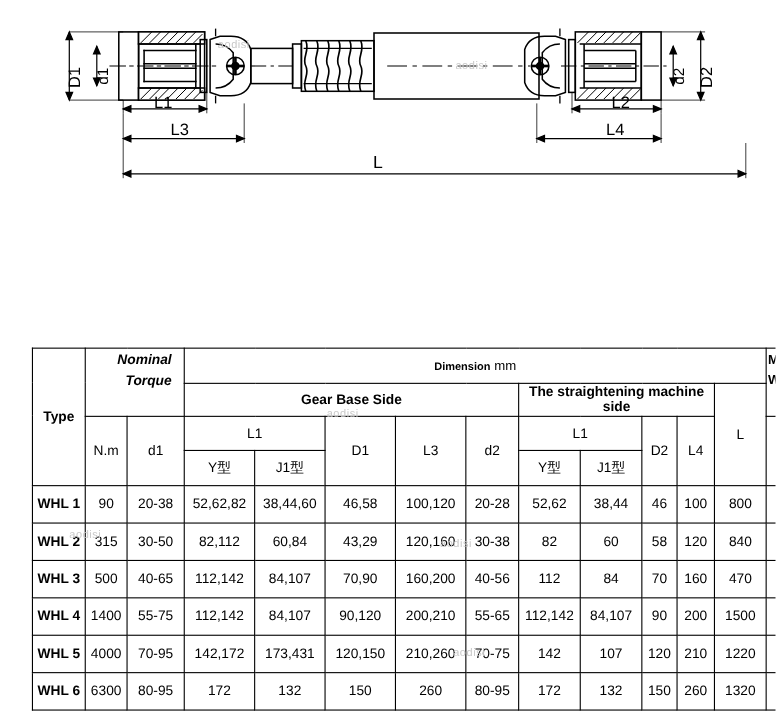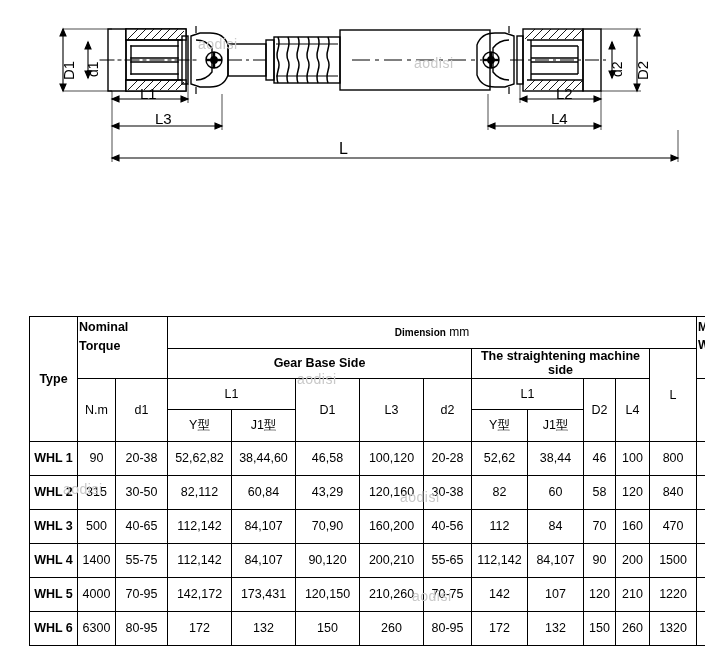--- a/index.html
+++ b/index.html
@@ -21,21 +21,21 @@
     position: absolute;
     left: 0; top: 0;
     width: 705px; height: 300px;
   }
   #drawing svg { display: block; }
 
   .wm {
     position: absolute;
     color: #c9c9c9;
     font-family: "Liberation Sans", sans-serif;
-    font-size: 14px;
+    font-size: 10px;
     letter-spacing: 0.5px;
     pointer-events: none;
     user-select: none;
   }
 
   
   .dimtext {
     position: absolute;
     font-family: "Liberation Sans", sans-serif;
     color: #000;
@@ -79,24 +79,25 @@
   .mm-label { font-weight: normal; font-size: 12px; }
   .nom-torque {
     position: relative;
     font-weight: bold;
     font-size: 12px;
     text-align: left;
     white-space: nowrap;
   }
   .nom-wrap {
     position: absolute;
-    left: 1px; top: 1px;
+    left: 16px; top: 1px;
     width: 62px;
-    text-align: left;
+    text-align: right;
     line-height: 1.5;
+    font-style: italic;
   }
   .maxw-wrap {
     position: absolute;
     left: 1px; top: 1px;
     width: 52px;
     text-align: left;
     line-height: 1.5;
     font-weight: bold;
     font-size: 12px;
   }

